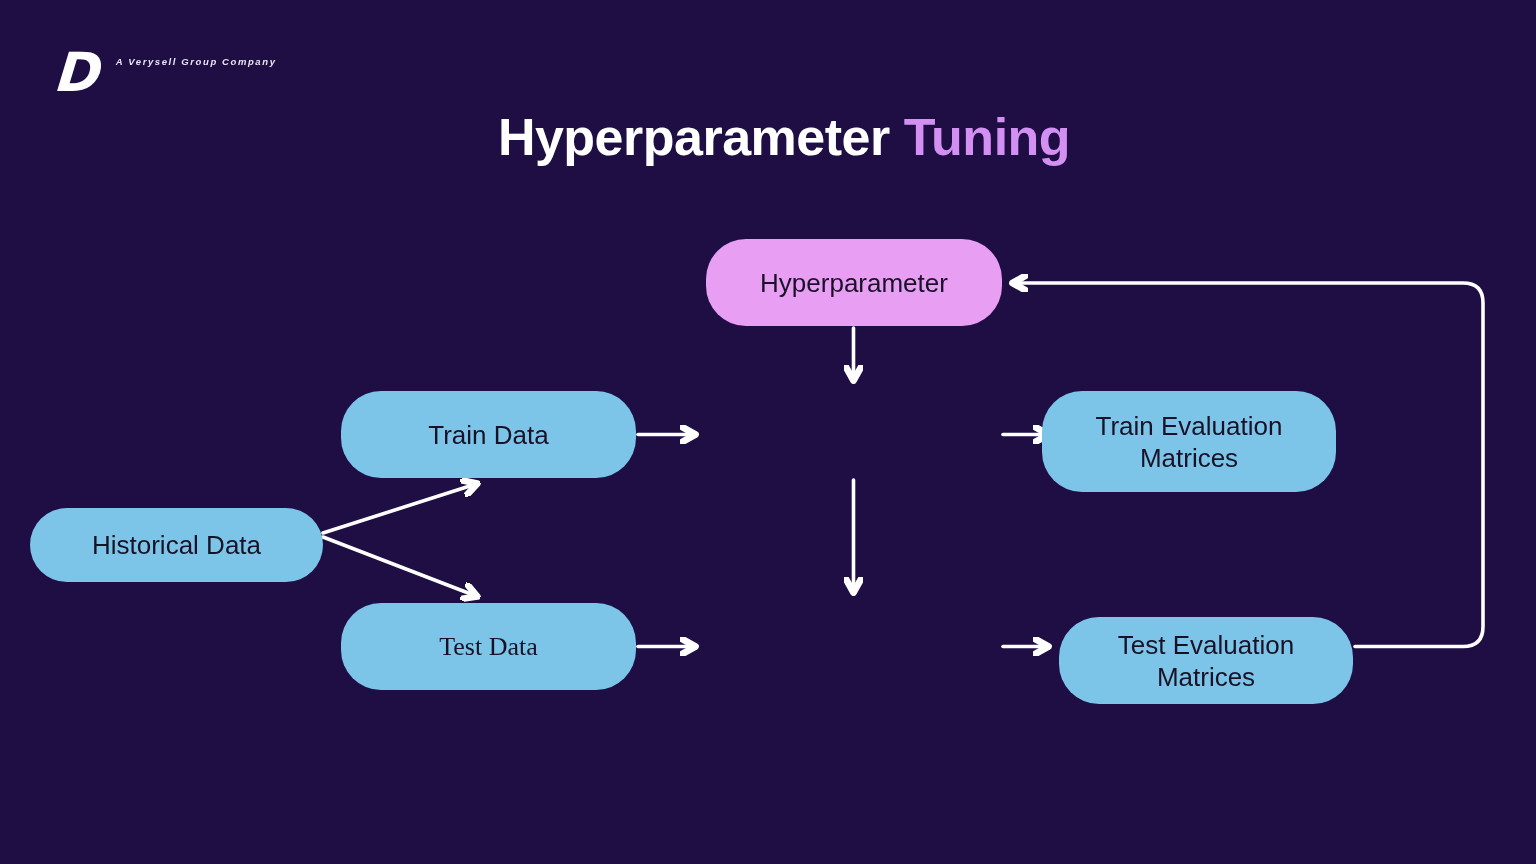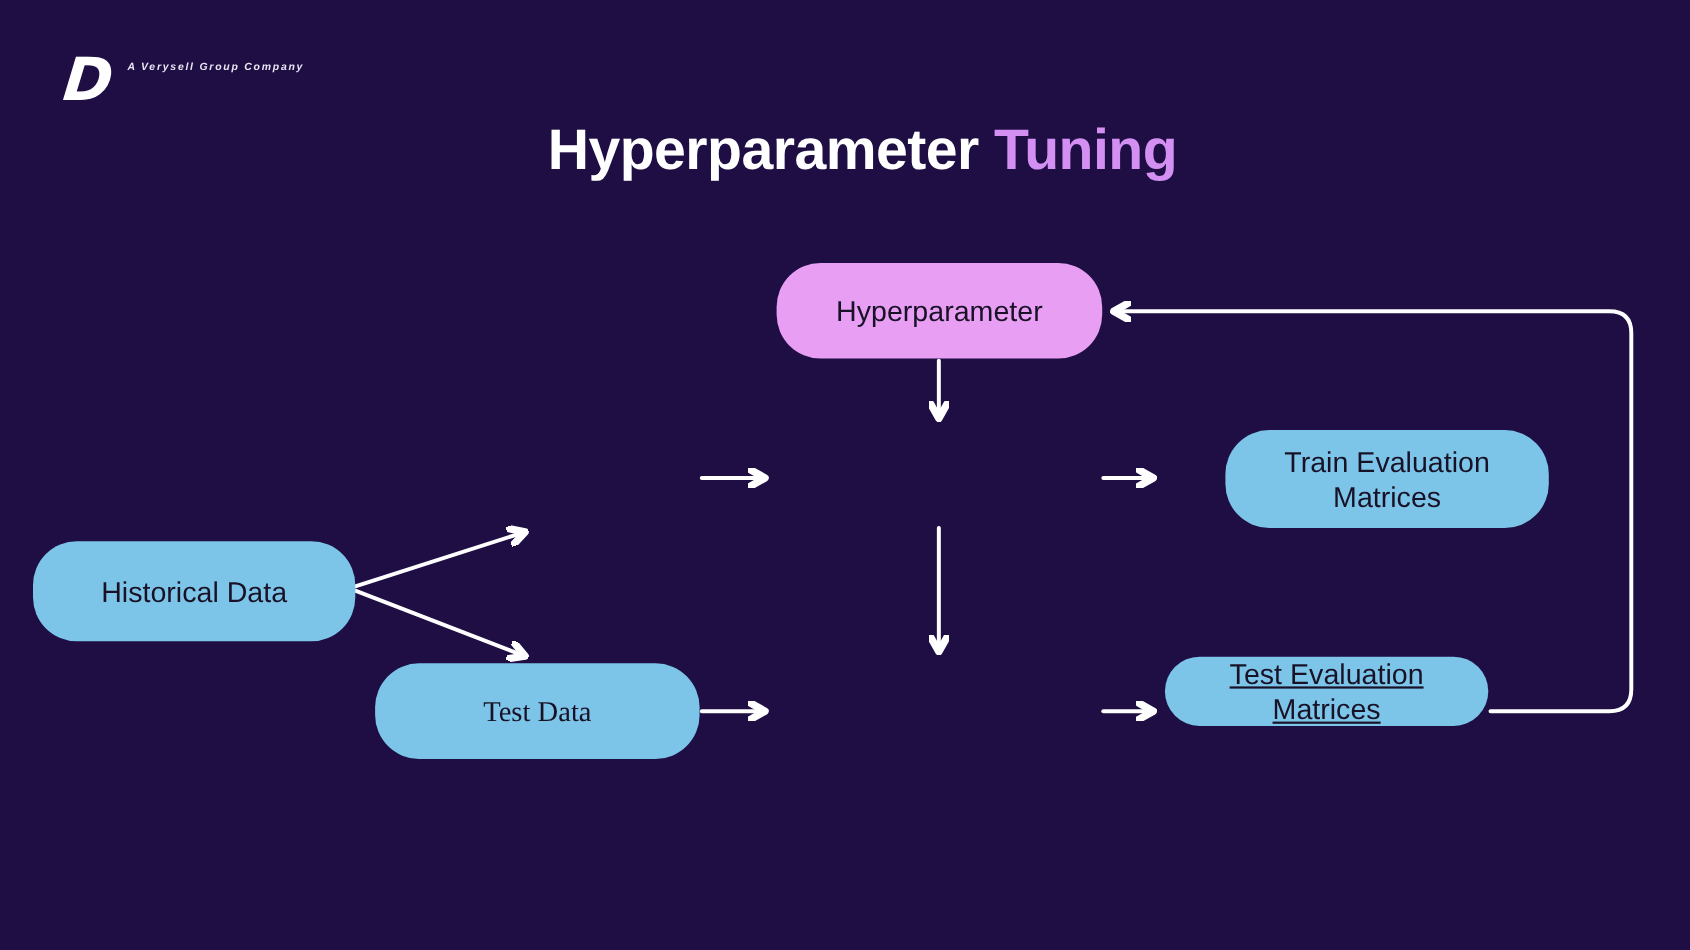--- a/index.html
+++ b/index.html
@@ -126,32 +126,35 @@
     <path d="M853.5,480 L853.5,591" marker-end="url(#arrowhead)"></path>
     <path d="M638,646.5 L694,646.5" marker-end="url(#arrowhead)"></path>
     <path d="M1003,646.5 L1047,646.5" marker-end="url(#arrowhead)"></path>
     <path d="M1355,646.5 L1463,646.5 Q1483,646.5 1483,626.5 L1483,303 Q1483,283 1463,283 L1014,283" marker-end="url(#arrowhead)"></path>
   </svg>
 
   <div class="node purple" style="left:706px; top:239px; width:296px; height:87px;">
     <span>Hyperparameter</span>
   </div>
 
+  <div class="node blue" style="left:341px; top:391px; width:295px; height:87px;">
+    <span>Train Data</span>
+  </div>
 
 
-  <div class="node blue" style="left:1114px; top:391px; width:294px; height:89px;">
+  <div class="node blue" style="left:1042px; top:391px; width:294px; height:101px;">
     <span style="max-width:250px;">Train Evaluation Matrices</span>
   </div>
 
-  <div class="node blue" style="left:30px; top:492px; width:293px; height:91px;">
+  <div class="node blue" style="left:30px; top:508px; width:293px; height:74px;">
     <span>Historical Data</span>
   </div>
 
   <div class="node blue" style="left:341px; top:603px; width:295px; height:87px;font-family:Liberation Serif, serif;">
     <span>Test Data</span>
   </div>
 
 
-  <div class="node blue" style="left:1059px; top:597px; width:294px; height:63px;text-decoration:underline;">
+  <div class="node blue" style="left:1059px; top:617px; width:294px; height:87px;">
     <span style="max-width:250px;">Test Evaluation Matrices</span>
   </div>
 
 </div>
 
 </body></html>

